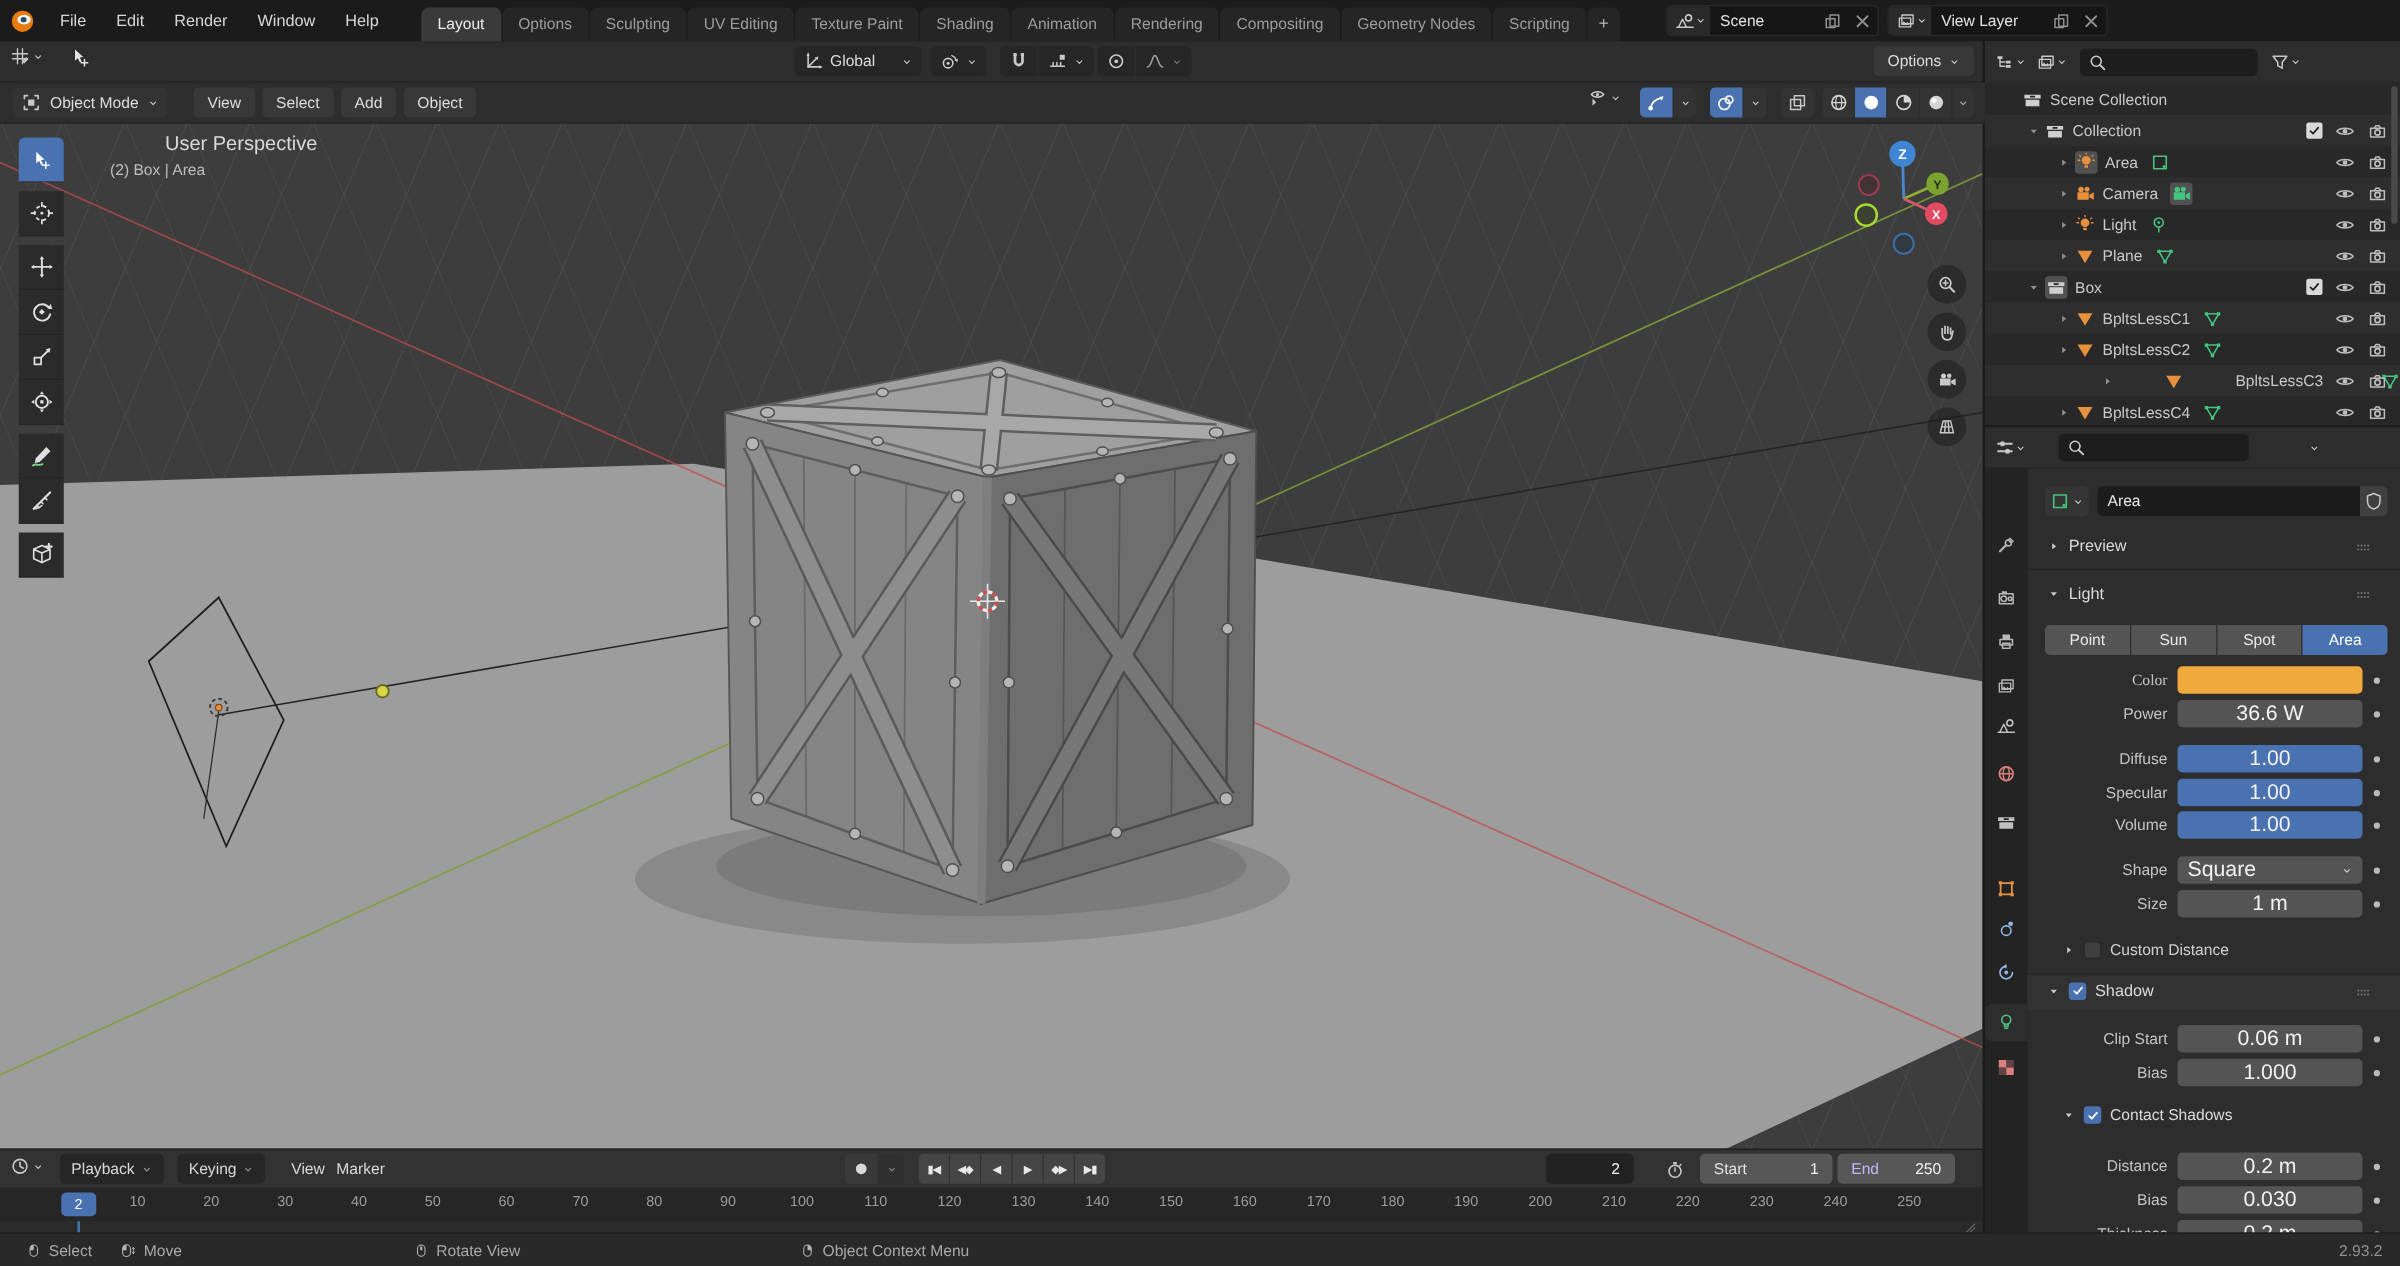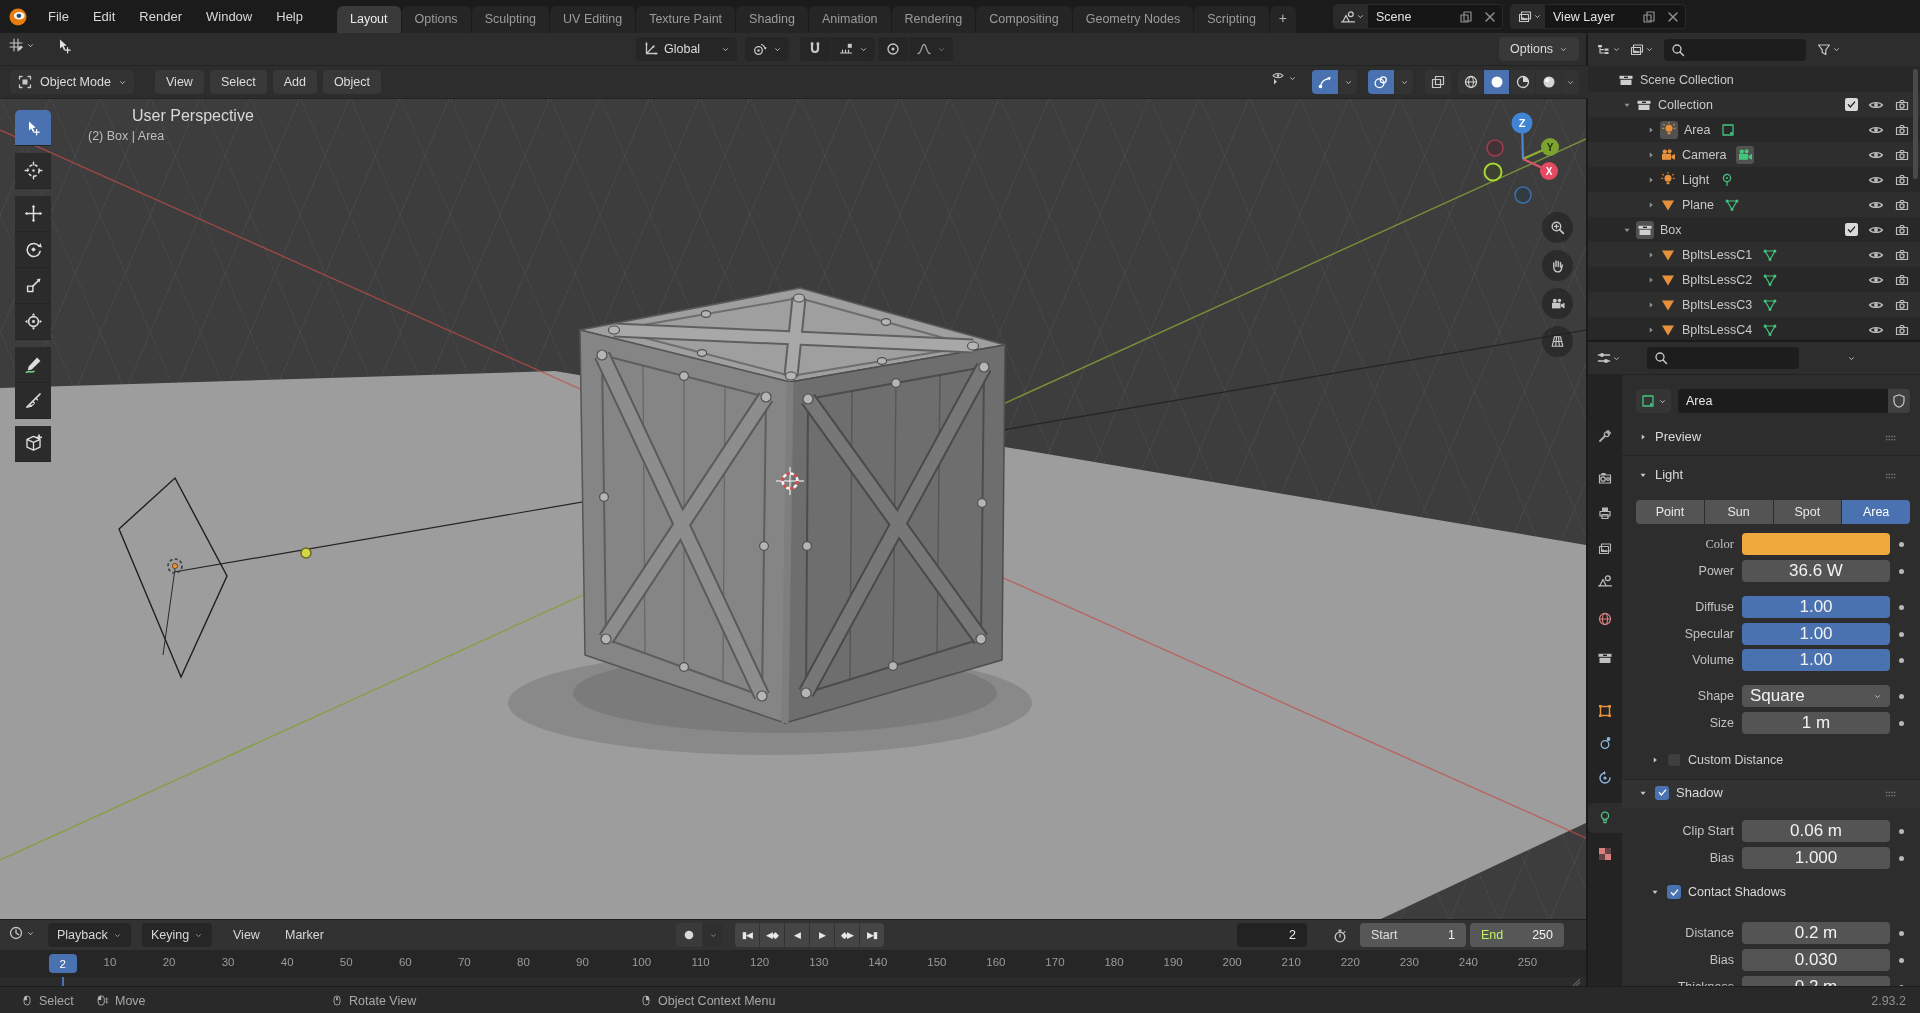--- a/index.html
+++ b/index.html
@@ -679,21 +679,21 @@
             <span>Keying</span>
             <span class="ic" style="color: rgb(154, 154, 154);">
               <svg viewBox="0 0 16 16" width="9" height="9">
                 <path d="M4.5 6.5 L8 10 L11.5 6.5" fill="none" stroke="currentColor" stroke-width="1.6" stroke-linejoin="round" stroke-linecap="round"></path>
               </svg>
             </span>
           </div>
           <div class="tl-menu" style="left: 224px;">
             <span>View</span>
           </div>
-          <div class="tl-menu" style="left: 276px;">
+          <div class="tl-menu" style="left: 260px;">
             <span>Marker</span>
           </div>
         </div>
       <div class="hgroup abs" style="left:676px; top:3px;">
         <div class="seg" style="width:26px; background:#3a3a3a; border-radius:4px 0 0 4px;">
             <span class="ic">
               <svg viewBox="0 0 16 16" width="16" height="16">
                 <circle cx="8" cy="8" r="4.3" fill="#d9d9d9"></circle>
               </svg>
             </span>
@@ -722,21 +722,21 @@
             <circle cx="8" cy="9" r="4.8" fill="none" stroke="currentColor" stroke-width="1.3"></circle>
             <path d="M6.6 1.6 h2.8 v2 h-2.8 Z" fill="currentColor"></path>
             <path d="M8 9 V6.2 M11.8 4.6 L12.8 3.6" fill="none" stroke="currentColor" stroke-width="1.2" stroke-linejoin="round" stroke-linecap="round"></path>
           </svg>
         </span>
       <div class="tlfield" style="left:1360px; width:106px;">
         <span style="color:#e0e0e0;">Start</span>
           <span>1</span>
       </div>
       <div class="tlfield" style="left:1470px; width:94px;">
-        <span style="color:#bef264;">End</span>
+        <span style="color:#c4b5fd;">End</span>
           <span>250</span>
       </div>
     </div>
     <div id="ruler">
         <div id="fbadge" style="left: 62.752px;">2</div>
         <span class="rlabel" style="left: 110px;">10</span>
         <span class="rlabel" style="left: 169.06px;">20</span>
         <span class="rlabel" style="left: 228.12px;">30</span>
         <span class="rlabel" style="left: 287.18px;">40</span>
         <span class="rlabel" style="left: 346.24px;">50</span>
@@ -1113,21 +1113,21 @@
             </span>
             <span class="ic" style="color: rgb(189, 189, 189);">
               <svg viewBox="0 0 16 16" width="16" height="16">
                 <path d="M2.5 5.5 h11 v7 h-11 Z" fill="none" stroke="currentColor" stroke-width="1.2" stroke-linejoin="round" stroke-linecap="round"></path>
                 <path d="M5.5 5.5 L6.8 3.5 H9.2 L10.5 5.5" fill="none" stroke="currentColor" stroke-width="1.2" stroke-linejoin="round" stroke-linecap="round"></path>
                 <circle cx="8" cy="9" r="2.1" fill="none" stroke="currentColor" stroke-width="1.3"></circle>
               </svg>
             </span>
           </div>
         </div>
-        <div class="ol-row alt" style="top: 259px;">
+        <div class="ol-row alt" style="top: 259px; justify-content: space-between;">
           <span style="width: 58px; flex: 0 0 auto;"></span>
           <span class="ic" style="color: rgb(144, 144, 144);">
             <svg viewBox="0 0 16 16" width="10" height="10">
               <path d="M6 4 L11 8 L6 12 Z" fill="currentColor"></path>
             </svg>
           </span>
           <span class="ic" style="color: rgb(232, 145, 60); margin-left: 4px;">
             <svg viewBox="0 0 16 16" width="16" height="16">
               <path d="M2 3.5 H14 L8 13.5 Z" fill="currentColor"></path>
             </svg>

